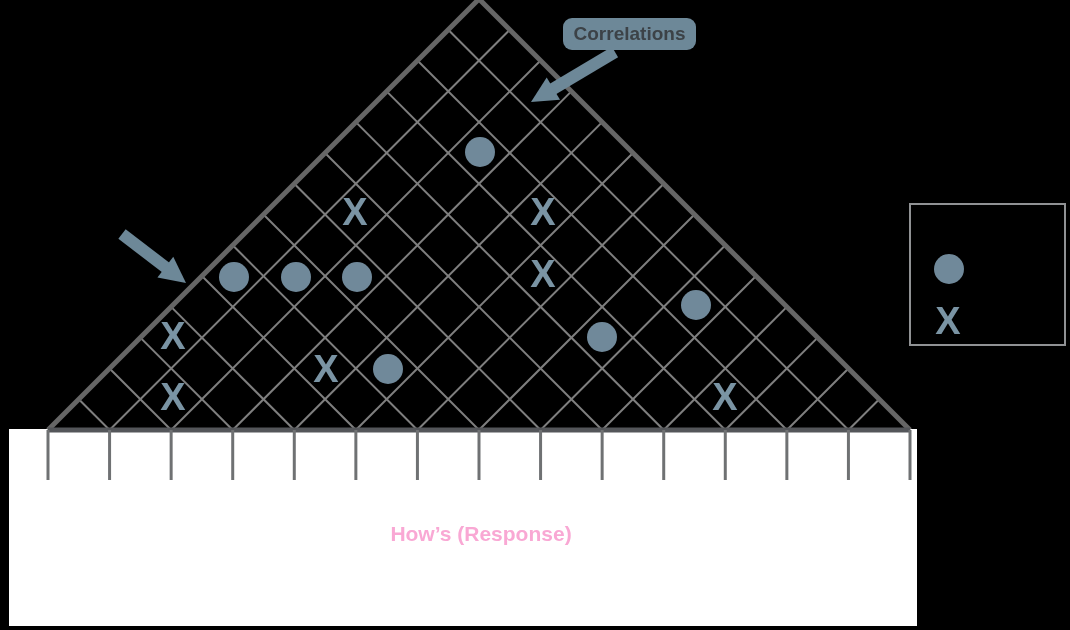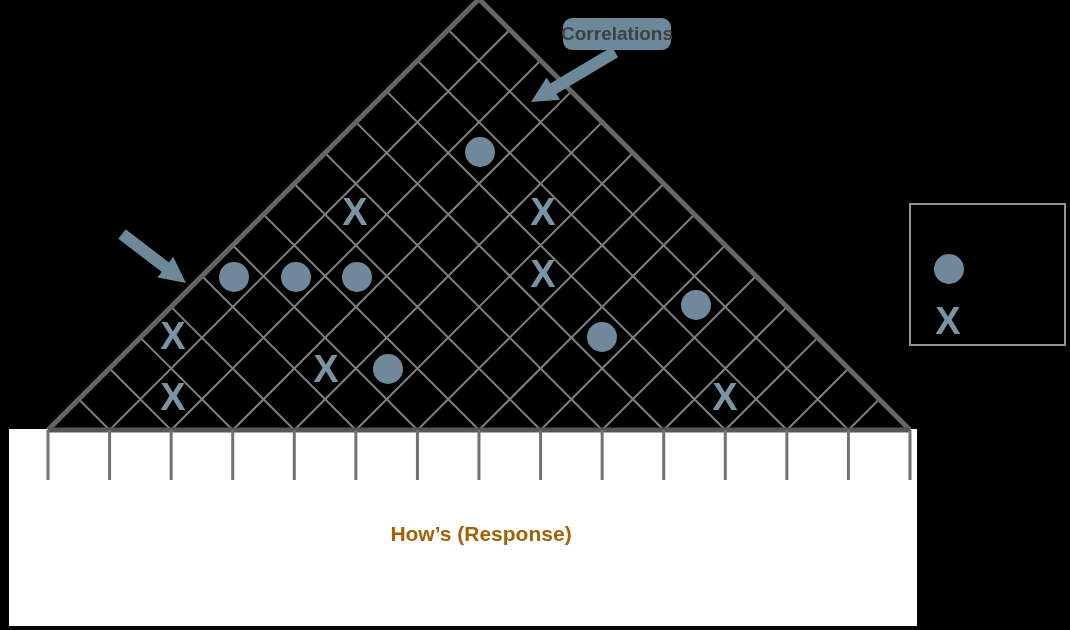--- a/index.html
+++ b/index.html
@@ -6,29 +6,29 @@
   .canvas {
     position:relative; width:1070px; height:630px; overflow:hidden;
     background:#000; font-family:"Liberation Sans", sans-serif;
   }
   .white-panel {
     position:absolute; left:9px; top:429px; width:908px; height:197px;
     background:#ffffff;
   }
   .hows-label {
     position:absolute; left:481px; top:522px; transform:translateX(-50%);
-    font-size:21px; font-weight:bold; color:#a16207; white-space:nowrap;
+    font-size:21px; font-weight:bold; color:#f9a8d4; white-space:nowrap;
   }
   svg.layer { position:absolute; left:0; top:0; }
   .callout {
     position:absolute; background:#6d8898; border-radius:9px;
     display:flex; align-items:center; justify-content:center;
     font-size:19px; font-weight:bold; color:#3c4247;
   }
-  .callout.correlations { left:563px; top:18px; width:108px; height:32px; }
+  .callout.correlations { left:563px; top:18px; width:133px; height:32px; }
   .callout.hoq { left:2px; top:203px; width:147px; height:34px; }
   .legend-box {
     position:absolute; left:909px; top:203px; width:157px; height:143px;
     border:2px solid #909294; box-sizing:border-box; background:transparent;
   }
   .legend-circle {
     position:absolute; left:23px; top:49px; width:30px; height:30px;
     border-radius:50%; background:#70899a;
   }
   .legend-x {

